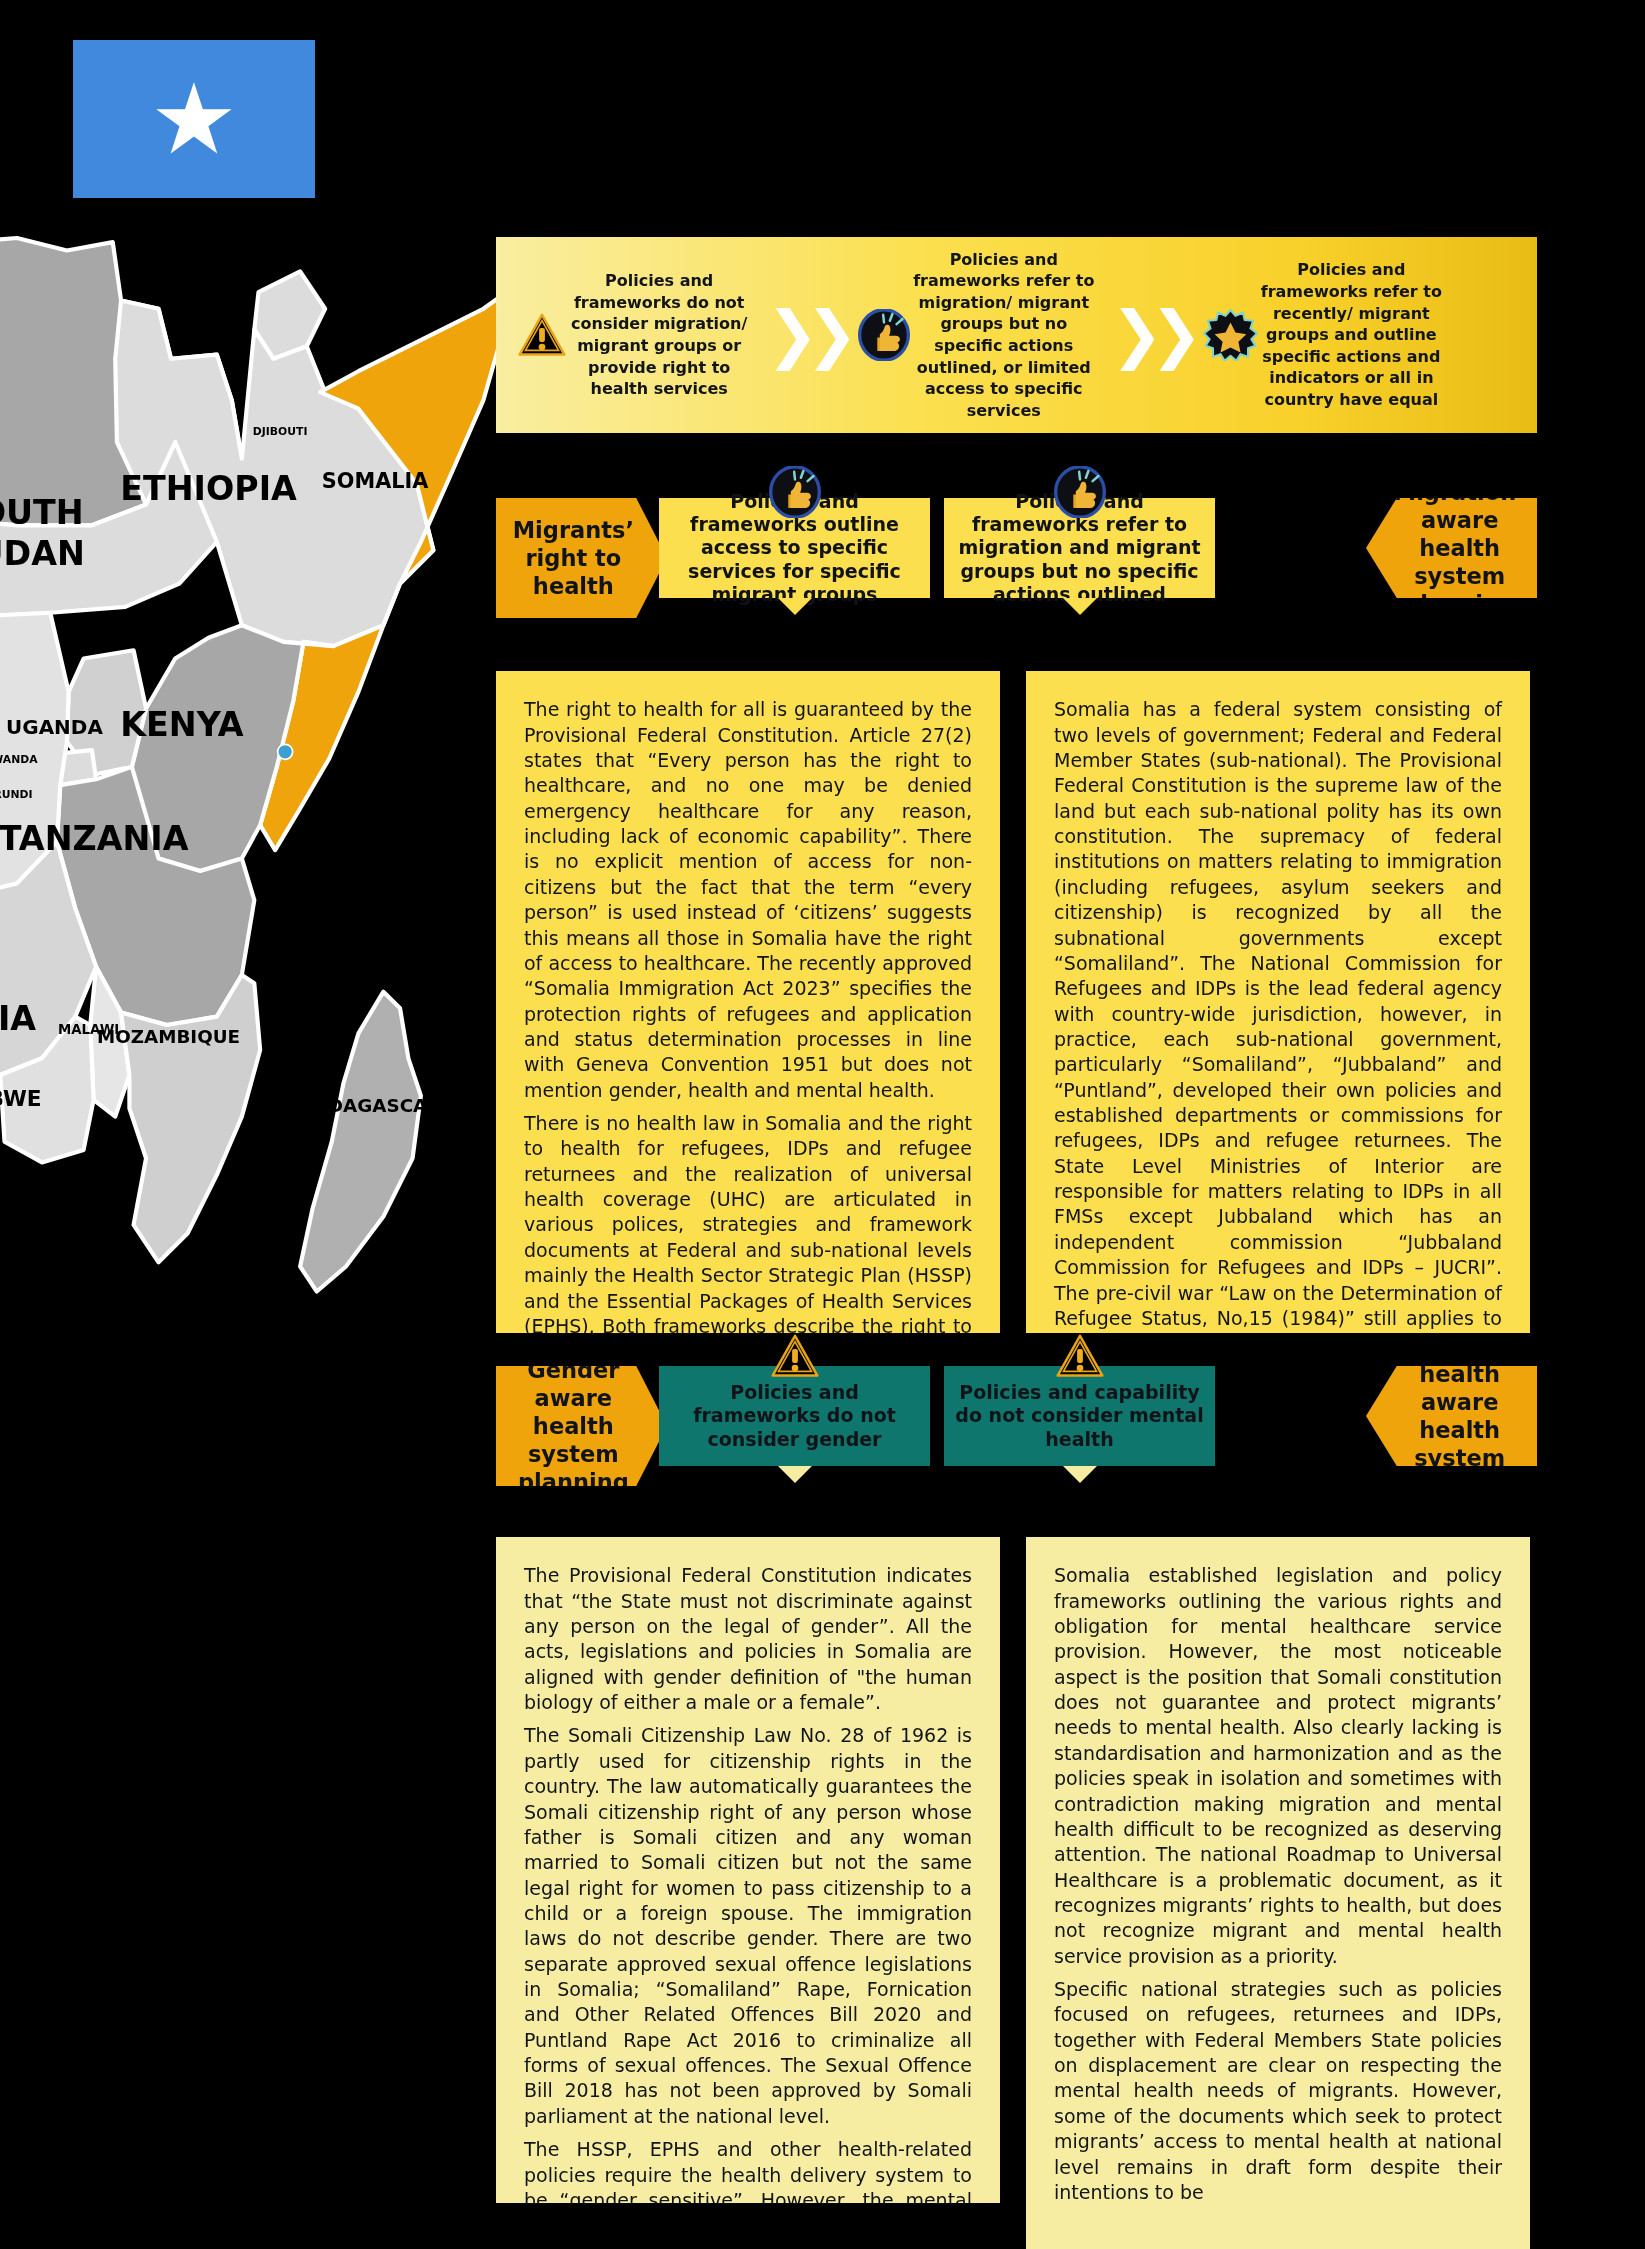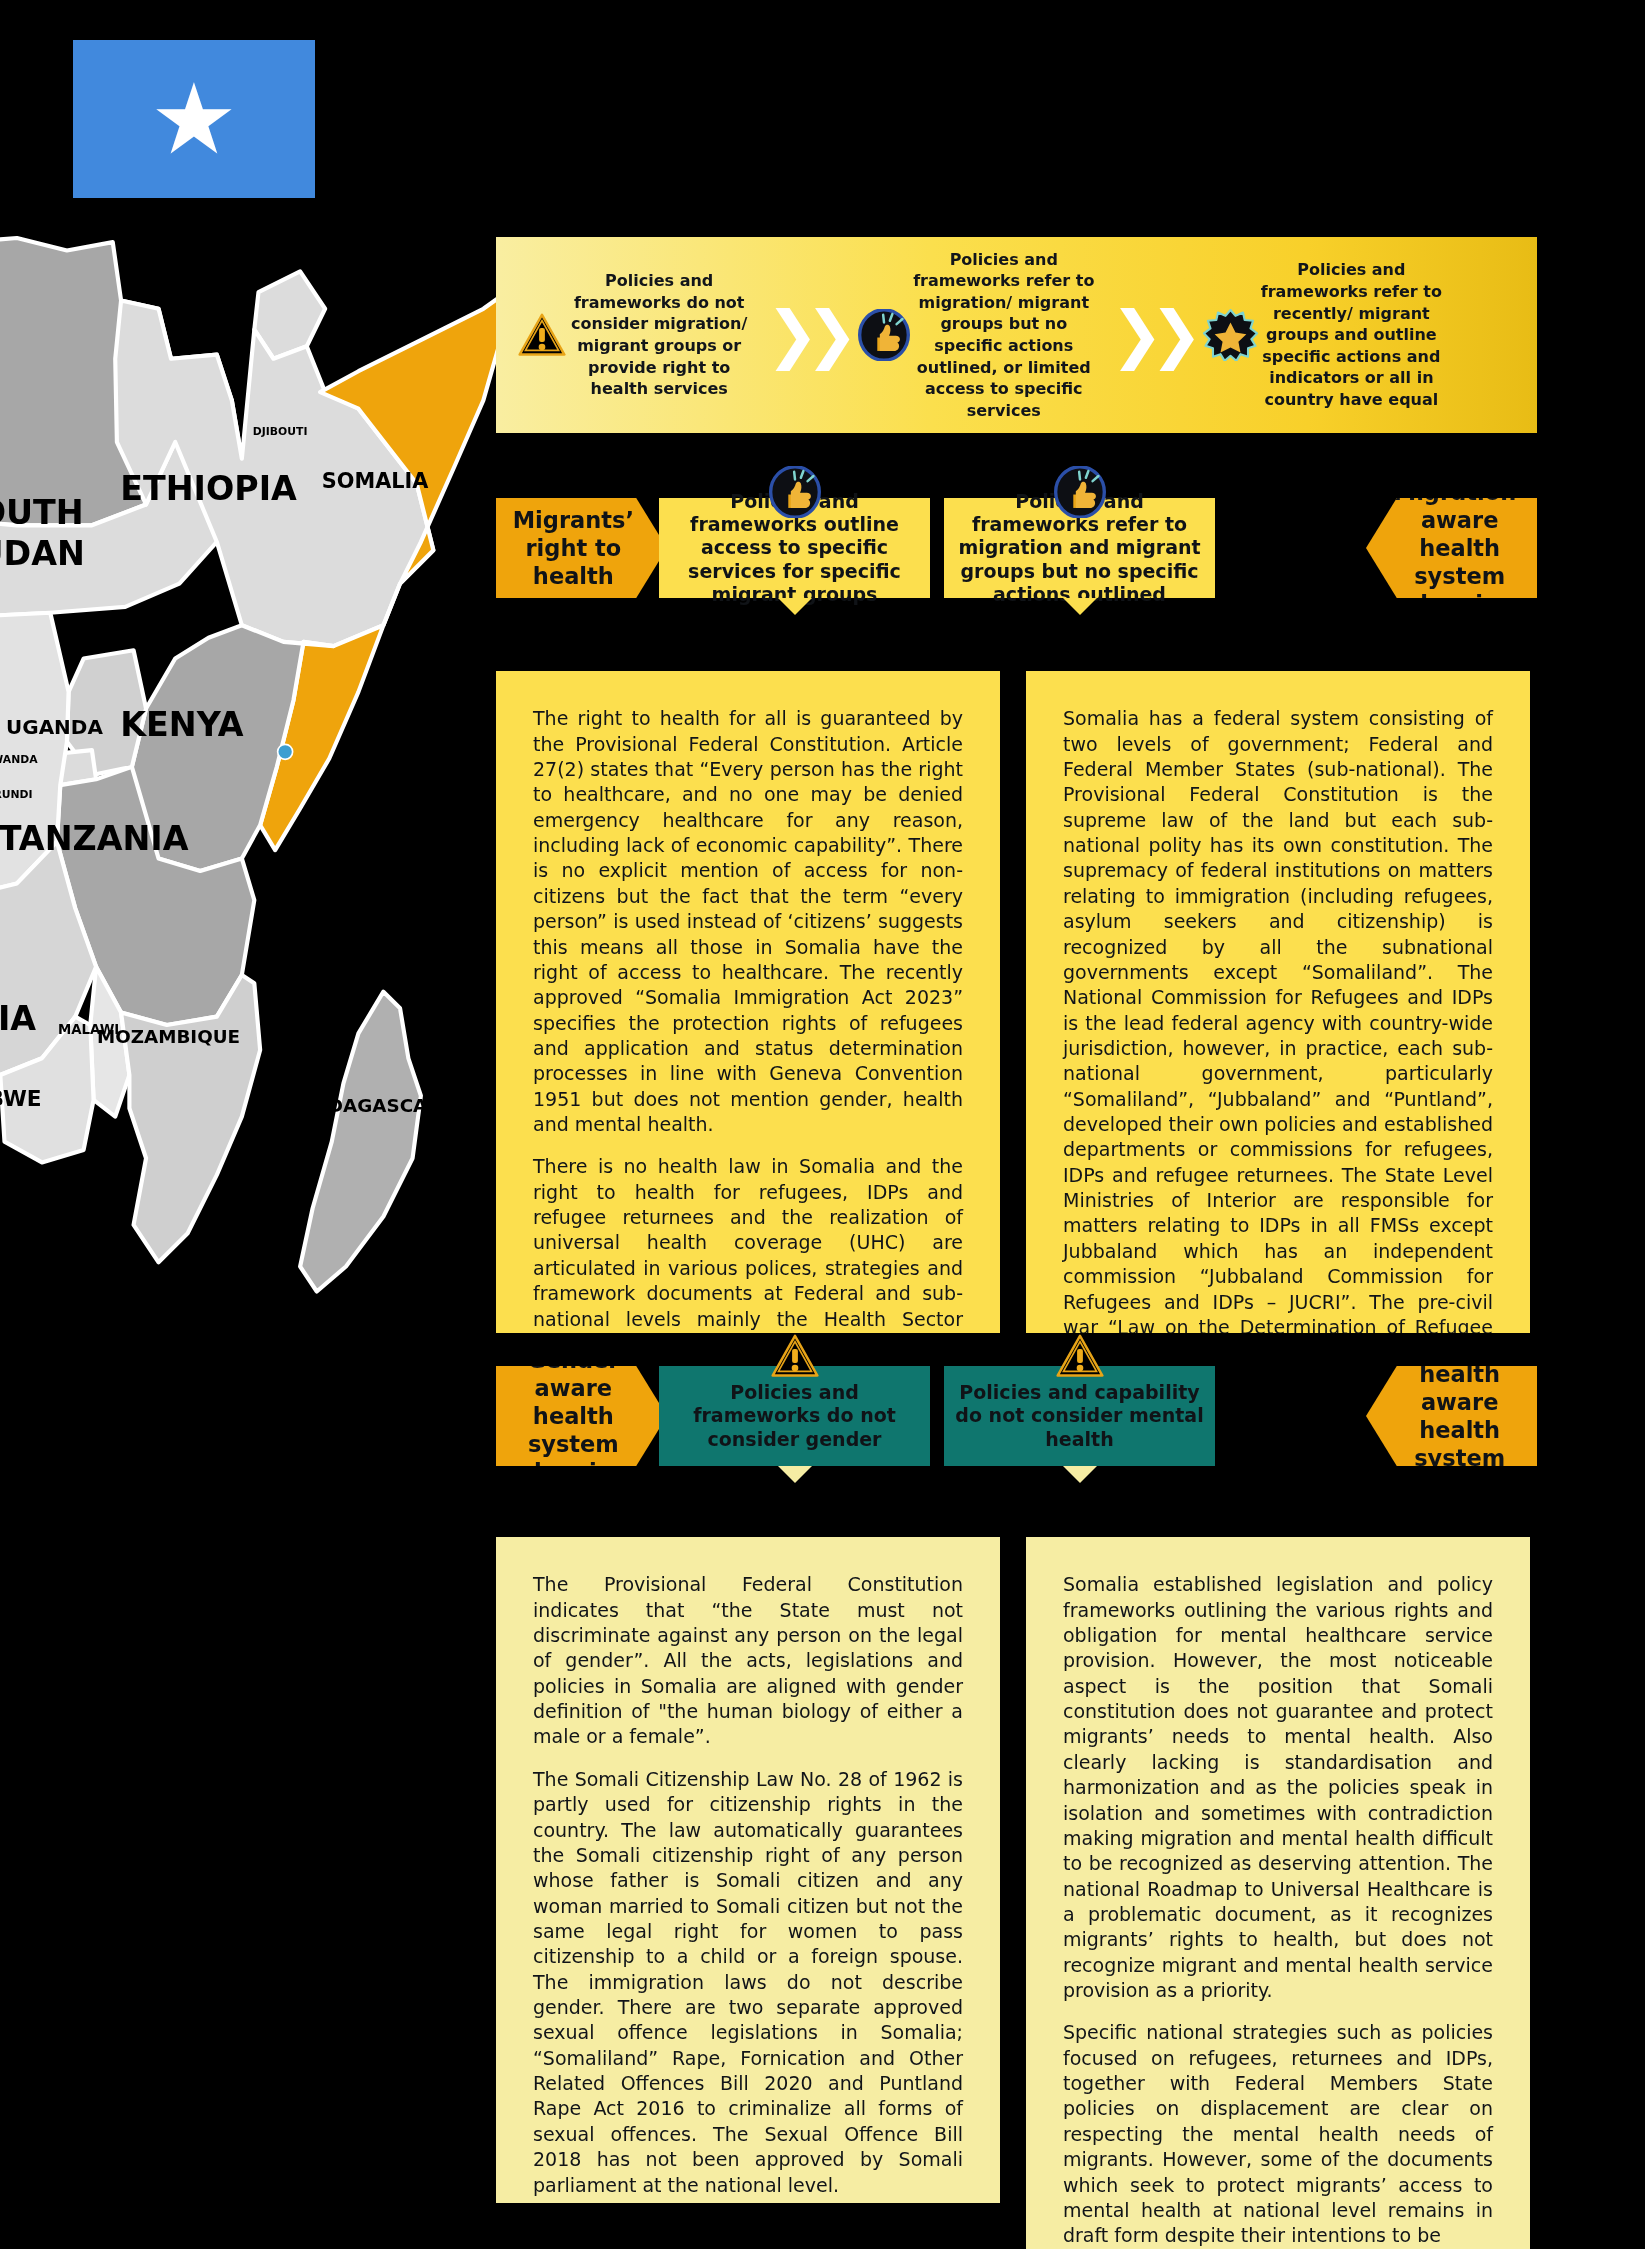--- a/index.html
+++ b/index.html
@@ -36,21 +36,21 @@
   .ico { flex:0 0 auto; }
   .warn-ico svg, .thumb-ico svg, .star-ico svg { display:block; }
 
   
   .hdr-row { position:absolute; left:0; width:1041px; height:100px; }
   .tag {
     position:absolute; background:#efa40c; color:#101317; font-weight:bold;
     display:flex; align-items:center; justify-content:center; text-align:center;
     font-size:22.5px; line-height:1.25; padding:6.7px 11.7px;
   }
-  .tag.left  { left:0;    top:0; width:171px; height:100px;
+  .tag.left  { left:0;    top:0; width:171px; height:120px;
                clip-path:polygon(0 0, 82% 0, 100% 50%, 82% 100%, 0 100%); padding-right:28px;}
   .tag.right { right:0;   top:0; width:171px; height:100px;
                clip-path:polygon(18% 0, 100% 0, 100% 100%, 18% 100%, 0 50%); padding-left:28px;}
 
   .callout {
     position:absolute; top:0; width:271px; height:100px;
     display:flex; align-items:center; justify-content:center; text-align:center;
     font-weight:bold; font-size:19px; line-height:1.22; color:#101317; padding:5px 10px;
   }
   .callout.bright { background:#fcdf4e; }
@@ -62,21 +62,21 @@
   .callout.bright .notch { border-top:17.5px solid #fcdf4e; }
   .callout.pale   .notch { border-top:17.5px solid #f6eda3; }
   .callout .topicon { position:absolute; top:-32px; left:50%; transform:translateX(-50%); }
 
   .body-box {
     position:absolute; font-size:19px; line-height:1.335; color:#111418;
     text-align:justify; padding:18.3px 20px 13.3px 20px; overflow:hidden;
   }
   .body-box.bright { background:#fcdf4e; }
   .body-box.pale   { background:#f6eda3; }
-  .body-box p { margin:17px; text-align:justify; }
+  .body-box p { margin:8px; text-align:justify; }
 </style>
 </head>
 <body>
 
 <div id="map-panel">
 
   <div id="flag">
     <span class="star">★</span>
   </div>
 

